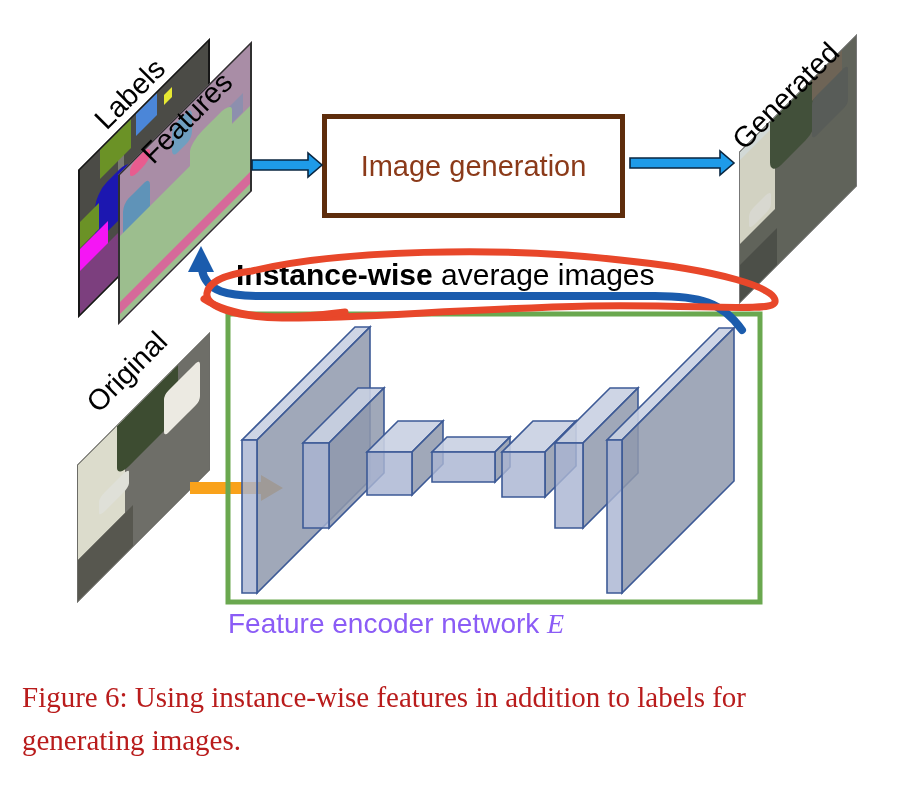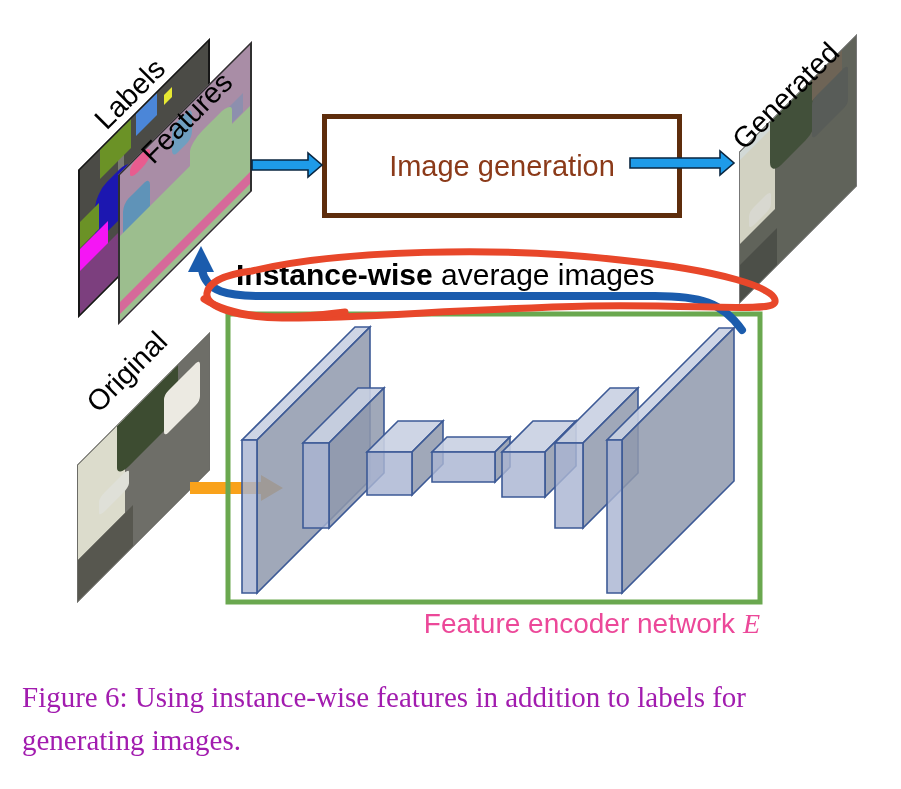--- a/index.html
+++ b/index.html
@@ -46,34 +46,34 @@
   .gp6{left:8%;top:46%;width:19%;height:12%;background:#d8d8d0;border-radius:25%;}
   .gp7{left:0;top:75%;width:32%;height:25%;background:#4c4f48;}
   
   .pane-label{position:absolute;z-index:20;font-size:29px;color:#000;white-space:nowrap;
               transform:translate(-50%,-50%) rotate(-45deg);}
   #label-labels{left:130px;top:94px;}
   #label-features{left:187px;top:118px;}
   #label-original{left:127px;top:372px;}
   #label-generated{left:786px;top:96px;}
   
-  #g-box{position:absolute;left:322px;top:114px;width:360px;height:104px;box-sizing:border-box;
+  #g-box{position:absolute;left:322px;top:114px;width:303px;height:104px;box-sizing:border-box;
          border:5px solid #5E2D0C;background:#fff;z-index:20;display:flex;flex-direction:column;
          align-items:center;justify-content:center;color:#8B3A19;font-size:29px;line-height:42px;}
   
   #pooling-text{position:absolute;left:236px;top:258px;z-index:20;font-size:30px;line-height:1.1;
                 color:#000;white-space:nowrap;}
   #pooling-text b{font-weight:bold;}
   
-  #encoder-caption{position:absolute;left:228px;top:608px;width:532px;text-align:right;z-index:20;
-                   font-size:28px;color:#ec4899;}
+  #encoder-caption{position:absolute;left:228px;top:608px;width:532px;text-align:left;z-index:20;
+                   font-size:28px;color:#8b5cf6;}
   .mvar{font-family:"Liberation Serif",serif;font-style:italic;margin-left:0.28em;}
   
   #fig-caption{position:absolute;left:22px;top:676px;width:835px;z-index:20;
-               font-family:"Liberation Serif",serif;font-size:29px;line-height:1.48;color:#a21caf;}
+               font-family:"Liberation Serif",serif;font-size:29px;line-height:1.48;color:#b91c1c;}
   
   #overlay{position:absolute;left:0;top:0;z-index:50;pointer-events:none;}
   .blk-front{fill:#aab5d2;fill-opacity:.82;stroke:#3d5a96;stroke-width:1.6;}
   .blk-top{fill:#c9d0e2;fill-opacity:.9;stroke:#3d5a96;stroke-width:1.6;}
   .blk-side{fill:#8f99ad;fill-opacity:.85;stroke:#3d5a96;stroke-width:1.6;}
   .blue-arrow{stroke:#0a2640;stroke-width:1.6;}
 </style>
 </head>
 <body>
 

